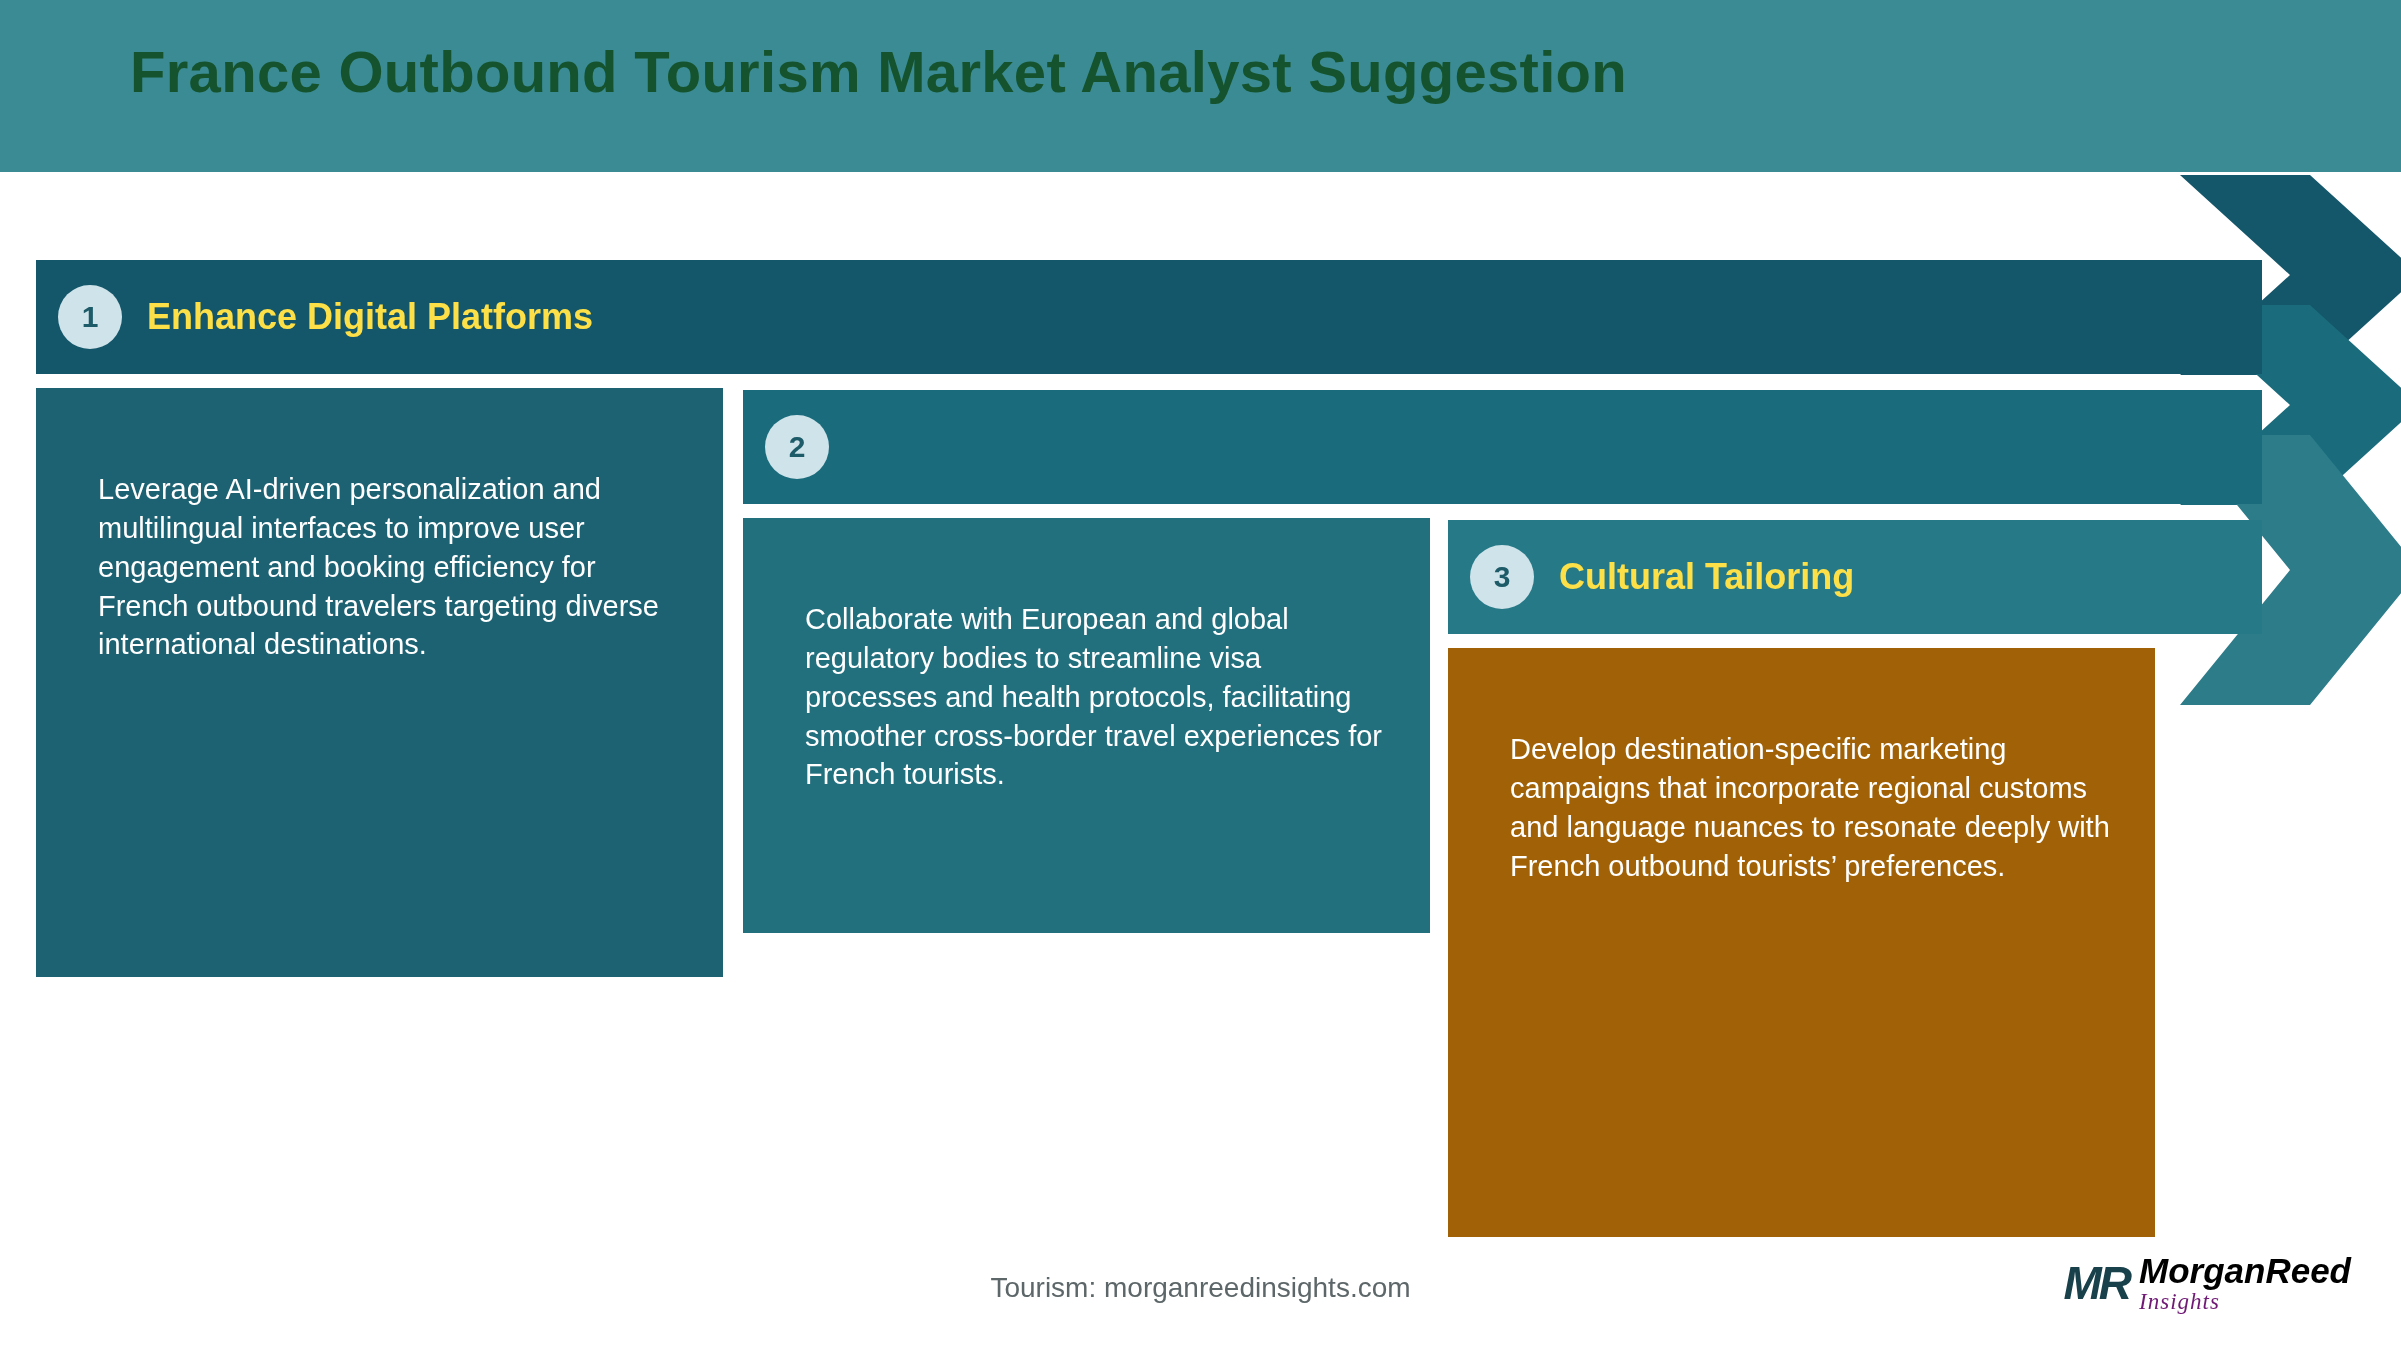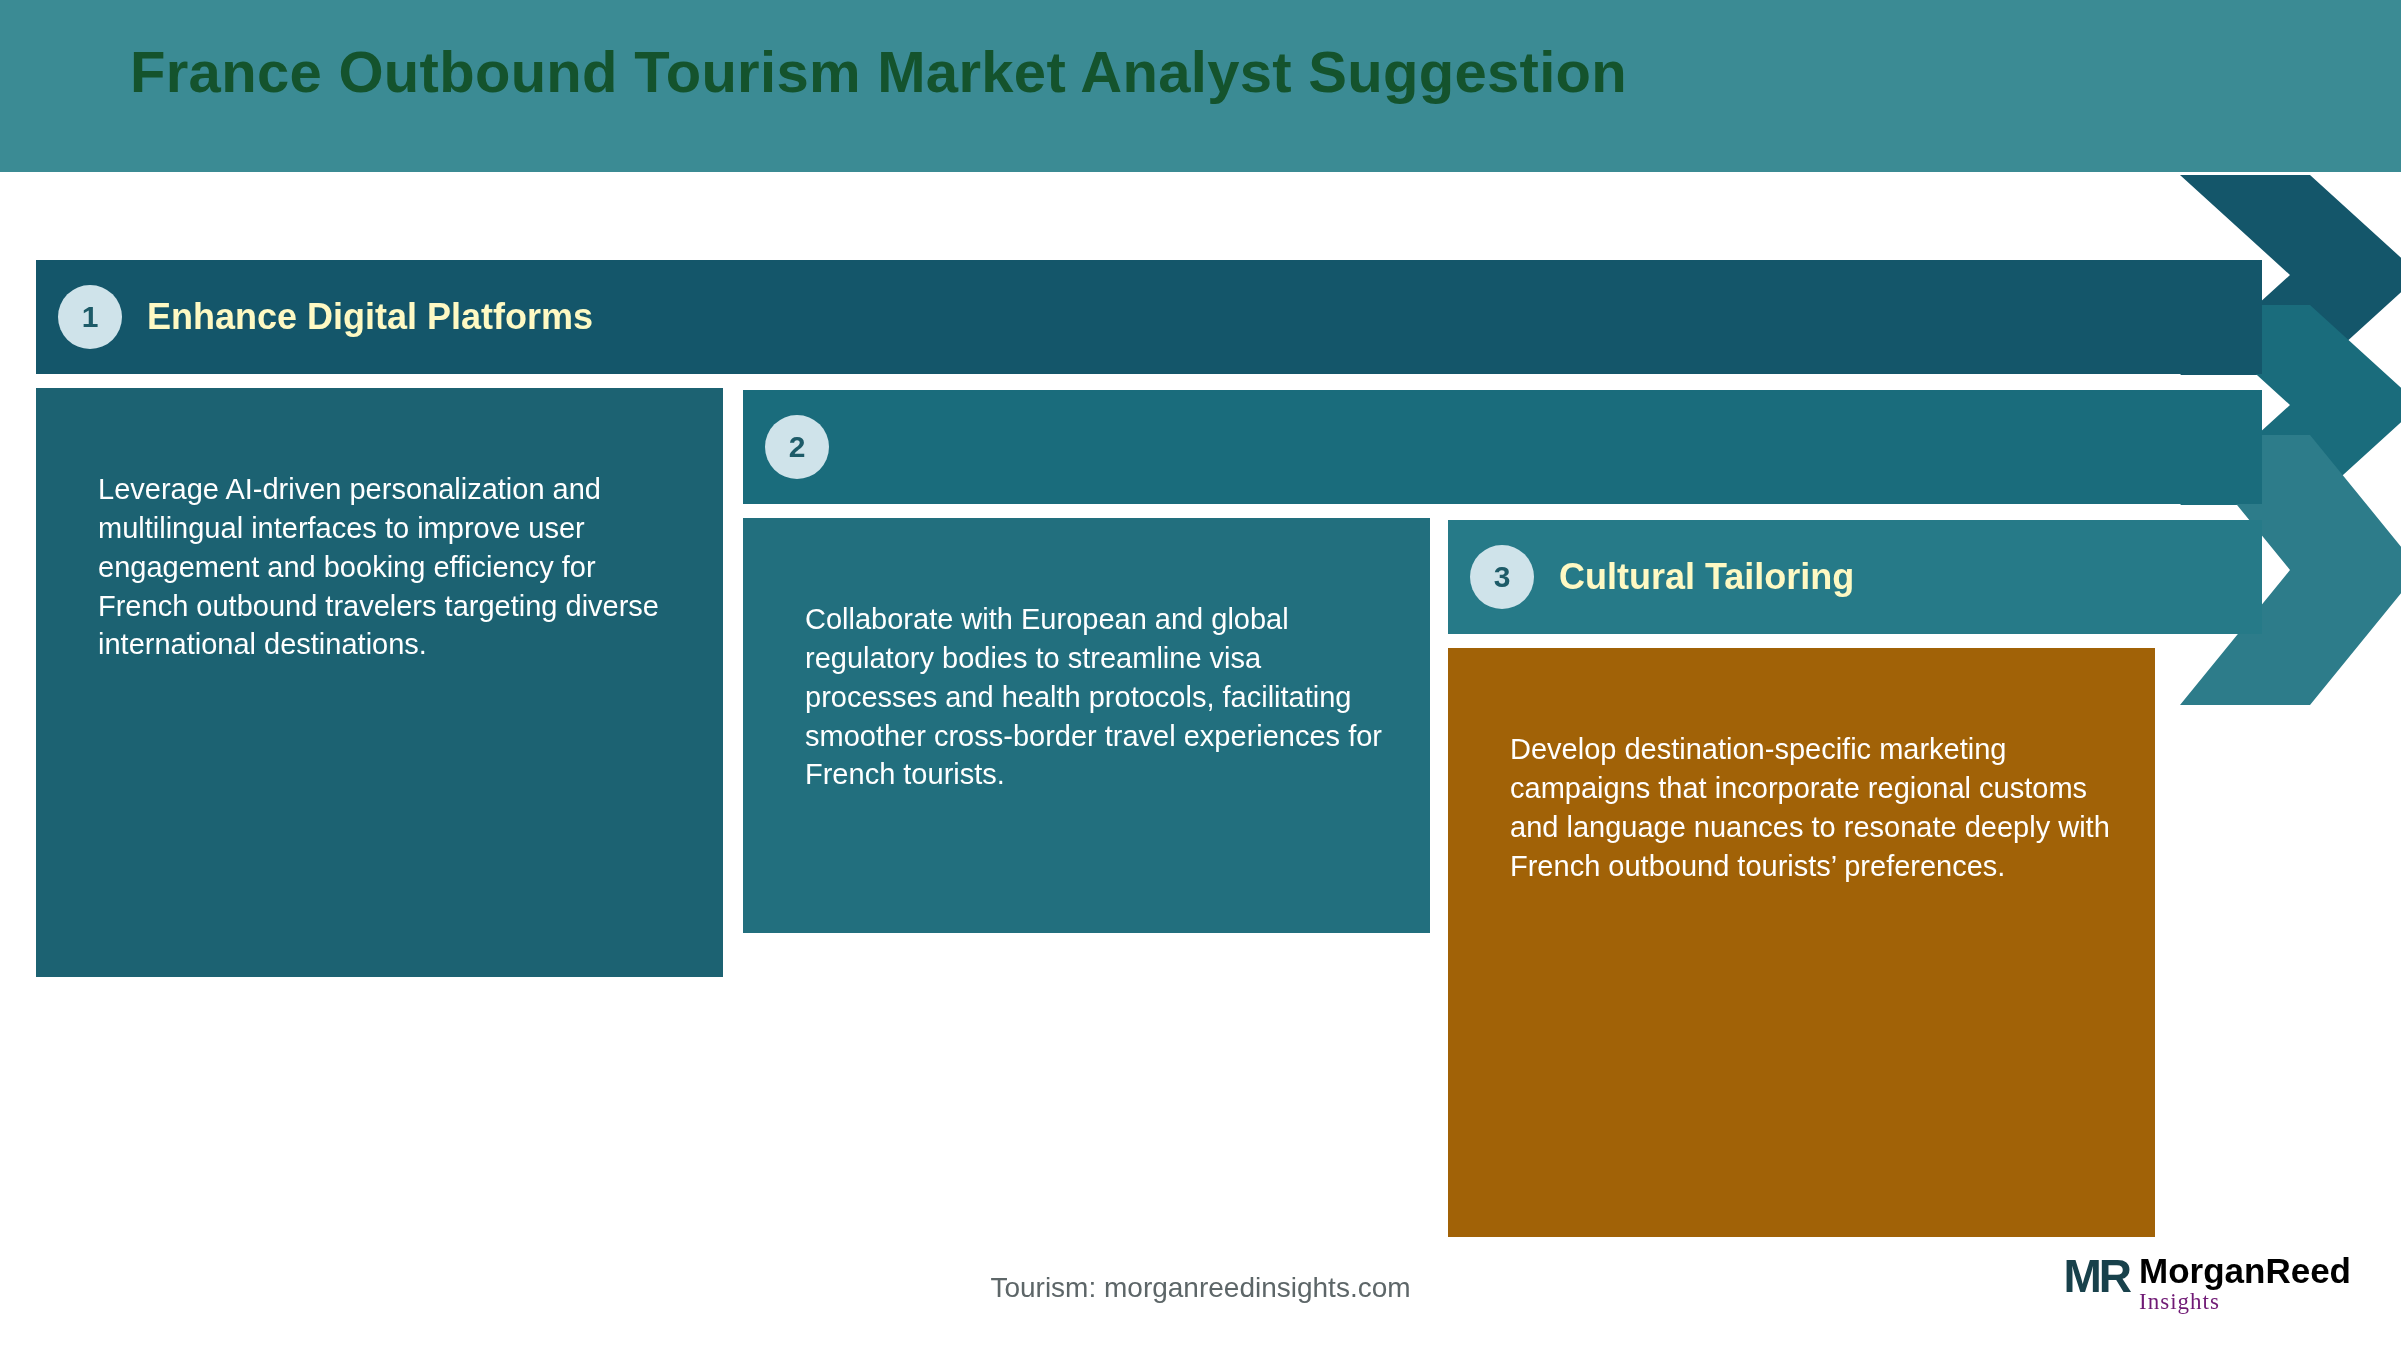--- a/index.html
+++ b/index.html
@@ -58,21 +58,21 @@
     background: #cfe3ea;
     color: #1d5b68;
     font-size: 30px;
     font-weight: bold;
     display: flex;
     align-items: center;
     justify-content: center;
     flex: 0 0 auto;
   }
   .step-title {
-    color: #fef9c3;
+    color: #fde047;
     font-size: 36px;
     font-weight: bold;
     margin-left: 25px;
     white-space: nowrap;
   }
 
   
   .step-body {
     position: absolute;
     box-sizing: border-box;
@@ -93,21 +93,22 @@
     width: 2401px;
     text-align: center;
     font-size: 28px;
     color: #5d6668;
   }
   #logo-wrap {
     position: absolute;
     right: 50px;
     top: 1253px;
     display: flex;
-    align-items: flex-start;
+    align-items: center;
+    font-style: italic;
   }
   #logo-mark {
     font-size: 46px;
     font-weight: bold;
     color: #18414b;
     letter-spacing: -3px;
     line-height: 1;
     margin-right: 10px;
   }
   #logo-text {

